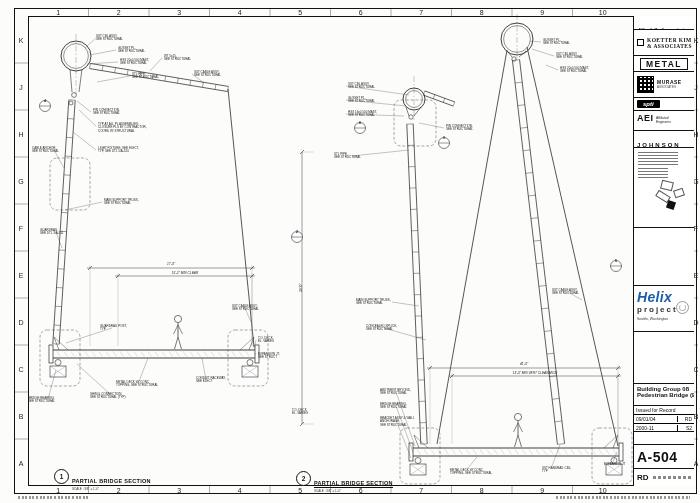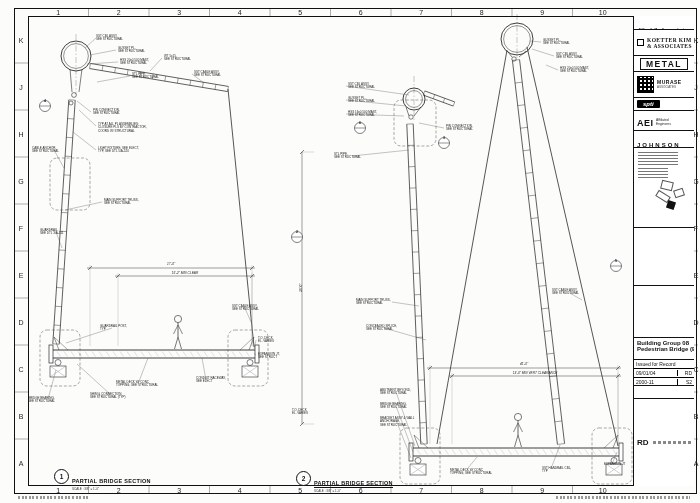--- a/index.html
+++ b/index.html
@@ -34,21 +34,21 @@
   .tb-nbbj{height:16px;display:flex;align-items:center;justify-content:center;}
   .nbbj{font-size:8.5px;font-weight:700;letter-spacing:1.5px;border:.9px solid #111;padding:0 5px;}
   .tb-murase{height:26px;display:flex;gap:3px;align-items:center;}
   .qr{width:15px;height:15px;border:1px solid #000;flex:none;background:
       repeating-linear-gradient(0deg,#000 0 2px,transparent 2px 4px),
       repeating-linear-gradient(90deg,#000 0 2px,transparent 2px 4px),#fff;}
   .m1{font-size:5px;font-weight:700;letter-spacing:.5px;}
   .m2{font-size:6px;color:#444;transform:scale(.5);transform-origin:0 0;display:block;}
   .tb-spti{height:13px;display:flex;align-items:center;}
   .spti{background:#000;color:#fff;font-size:6px;font-weight:700;font-style:italic;padding:1px 6px;border-radius:1px;}
-  .tb-aei{height:20px;display:flex;align-items:flex-end;gap:2px;}
+  .tb-aei{height:20px;display:flex;align-items:flex-start;gap:2px;}
   .aei{font-size:9px;font-weight:800;letter-spacing:.5px;}
   .aeisub{font-size:6px;transform:scale(.55);transform-origin:0 50%;display:inline-block;width:42px;line-height:1.1;color:#222;}
   .tb-johnson{height:17px;}
   .johnson{font-size:6px;letter-spacing:2px;font-weight:600;}
   .tb-legend{height:80px;position:relative;}
   .mini-table{width:40px;height:14px;margin:2px 0 0 1px;
       background:repeating-linear-gradient(#777 0 .6px,transparent .6px 3px);}
   .mt2{width:30px;height:10px;}
   .keyplan{position:relative;height:38px;}
   .kp{position:absolute;border:.6px solid #555;}
@@ -617,20 +617,26 @@
       <div class="mini-table"></div>
       <div class="mini-table mt2"></div>
       <div class="keyplan">
         <span class="kp kp1"></span>
         <span class="kp kp2"></span>
         <span class="kp kp3"></span>
         <span class="kp-solid"></span>
       </div>
     </div>
     <div class="tb-sec tb-stamp"></div>
+    <div class="tb-sec tb-helix">
+      <span class="helix">Helix</span>
+      <span class="spiral"></span>
+      <div class="projword">project</div>
+      <div class="loc">Seattle, Washington</div>
+    </div>
     <div class="tb-sec tb-blank2"></div>
     <div class="tb-sec tb-proj">
       <div class="p1">Building Group 08</div>
       <div class="p1">Pedestrian Bridge (B)</div>
     </div>
     <div class="tb-sec tb-issue">
       <div class="irow">
           <span>Issued for Record</span>
         </div>
       <div class="irow">
@@ -638,20 +644,23 @@
         <span class="cell">RD</span>
       </div>
       <div class="irow">
         <span>2000-11</span>
         <span class="cell">S2</span>
       </div>
     </div>
     <div class="tb-sec tb-stitle">
       <span class="stitle">Enlarged Bridge Section</span>
     </div>
+    <div class="tb-sec tb-sno">
+      <span class="sno">A-504</span>
+    </div>
     <div class="tb-sec tb-foot">
       <span class="initials">RD</span>
       <span class="footbar"></span>
     </div>
   </div>
 
   <div class="stampbar stamp1"></div>
   <div class="stampbar stamp2"></div>
 </div>
 

